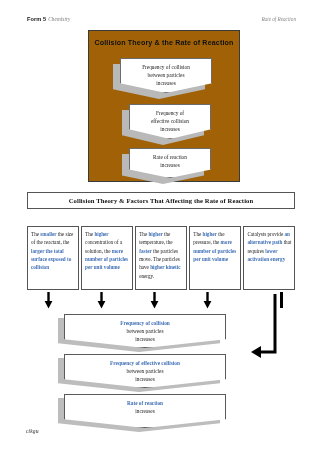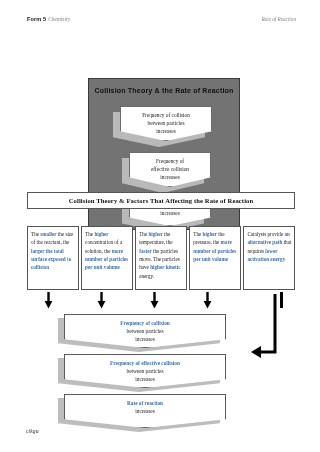--- a/index.html
+++ b/index.html
@@ -19,21 +19,21 @@
     display:flex;justify-content:space-between;align-items:baseline;
   }
   .hdr-left{font-size:5.4px;letter-spacing:.1px;white-space:nowrap;}
   .hdr-left .b{font-weight:bold;font-family:"Liberation Sans",sans-serif;font-size:5.6px;color:#111;}
   .hdr-left .i{font-style:italic;color:#777;margin-left:2px;font-size:5.2px;}
   .hdr-right{font-size:5.2px;font-style:italic;color:#888;white-space:nowrap;}
 
   
   .frame{
     position:absolute;left:88px;top:30px;width:152px;height:152px;
-    border:1.1px solid #3a3a3a;background:#737373;box-sizing:border-box;margin-top:48px;
+    border:1.1px solid #3a3a3a;background:#a16207;box-sizing:border-box;
   }
   .frame-title{
     position:absolute;top:8px;left:0;width:100%;text-align:center;
     font-family:"Liberation Sans",sans-serif;
     font-weight:bold;font-size:7.1px;letter-spacing:.15px;color:#111;
   }
 
   
   .chev{
     position:relative;box-sizing:border-box;

